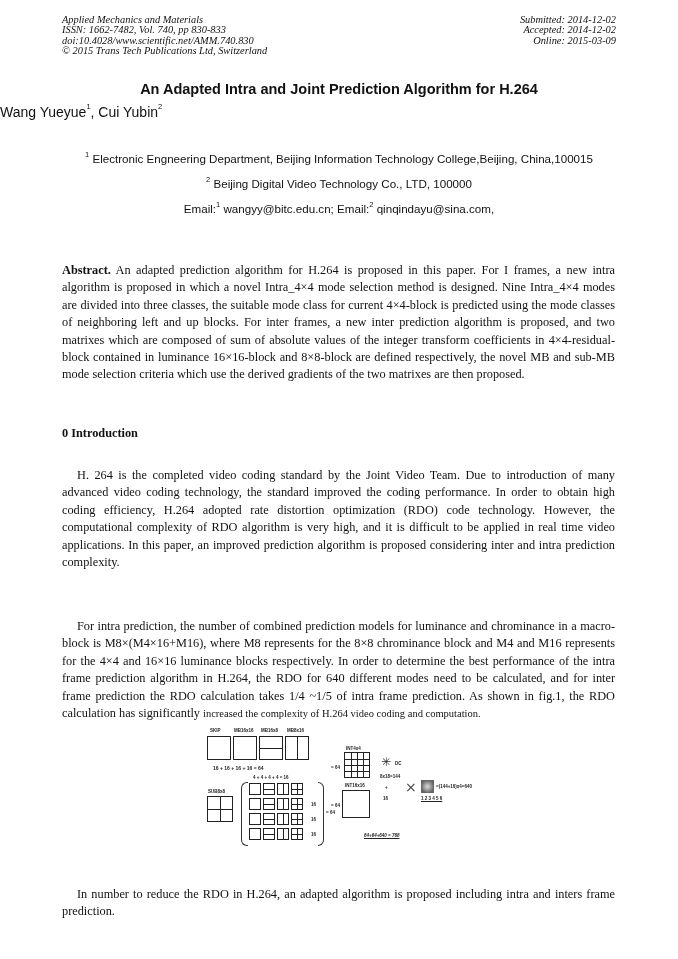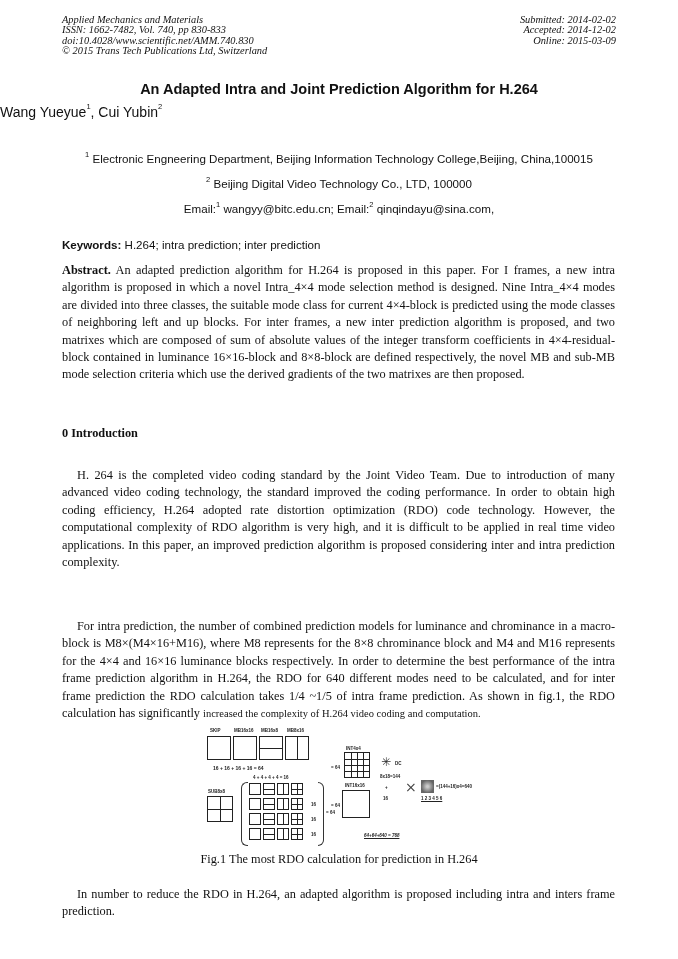--- a/index.html
+++ b/index.html
@@ -33,38 +33,37 @@
 
 <div class="page">
 
   <div class="hdr-left">
     <div>Applied Mechanics and Materials</div>
     <div>ISSN: 1662-7482, Vol. 740, pp 830-833</div>
     <div>doi:10.4028/www.scientific.net/AMM.740.830</div>
     <div>© 2015 Trans Tech Publications Ltd, Switzerland</div>
   </div>
   <div class="hdr-right">
-    <div>Submitted: 2014-02-02</div>
+    <div>Submitted: 2014-12-02</div>
     <div>Accepted: 2014-12-02</div>
     <div>Online: 2015-03-09</div>
   </div>
 
   <div class="title">An Adapted Intra and Joint Prediction Algorithm for H.264</div>
 
   <div class="authors">
     <span>Wang Yueyue</span><sup>1</sup><span>, </span><span>Cui Yubin</span><sup>2</sup>
   </div>
 
   <div class="affil" style="top:152px;"><sup>1</sup><span> Electronic Engneering Department, Beijing Information Technology College,Beijing, China,100015</span></div>
   <div class="affil" style="top:177px;"><sup>2</sup><span> Beijing Digital Video Technology Co., LTD, 100000</span></div>
   <div class="affil" style="top:202px;">
     <span>Email:</span><sup>1</sup><span> wangyy@bitc.edu.cn; </span><span>Email:</span><sup>2</sup><span> qinqindayu@sina.com,</span>
   </div>
 
-  <div class="kw"><b>Keywords:</b><span> H.264; intra prediction; inter prediction</span></div>
 
   <div class="para" style="top:262px;"><span class="lead">Abstract.</span><span> An adapted prediction algorithm for H.264 is proposed in this paper. For I frames, a new intra algorithm is proposed in which a novel Intra_4×4 mode selection method is designed. Nine Intra_4×4 modes are divided into three classes, the suitable mode class for current 4×4-block is predicted using the mode classes of neighboring left and up blocks. For inter frames, a new inter prediction algorithm is proposed, and two matrixes which are composed of sum of absolute values of the integer transform coefficients in 4×4-residual-block contained in luminance 16×16-block and 8×8-block are defined respectively, the novel MB and sub-MB mode selection criteria which use the derived gradients of the two matrixes are then proposed.</span></div>
 
   <div class="sec" style="top:426px;">0 Introduction</div>
   <div class="para indent" style="top:447px;">H. 264 is the completed video coding standard by the Joint Video Team. Due to introduction of many advanced video coding technology, the standard improved the coding performance. In order to obtain high coding efficiency, H.264 adopted rate distortion optimization (RDO) code technology. However, the computational complexity of RDO algorithm is very high, and it is difficult to be applied in real time video applications. In this paper, an improved prediction algorithm is proposed considering inter and intra prediction complexity.</div>
 
   <div class="para indent" style="top:598px;"><span>For intra prediction, the number of combined prediction models for luminance and chrominance in a macro-block is M8×(M4×16+M16), where M8 represents for the 8×8 chrominance block and M4 and M16 represents for the 4×4 and 16×16 luminance blocks respectively. In order to determine the best performance of the intra frame prediction algorithm in H.264, the RDO for 640 different modes need to be calculated, and for inter frame prediction the RDO calculation takes 1/4 ~1/5 of intra frame prediction. As shown in fig.1, the RDO calculation has significantly </span><span class="small">increased the complexity of H.264 video coding and computation.</span></div>
 
   <div class="figure">
     <div class="fig-lbl" style="left:5px;top:0px;">SKIP</div>
@@ -166,15 +165,14 @@
     <div class="fig-lbl" style="left:178px;top:68px;">16</div>
 
     <div style="position:absolute;left:200px;top:52px;font-size:14px;line-height:14px;color:#444;font-family:'DejaVu Sans',sans-serif;">×</div>
     <div style="position:absolute;left:216px;top:52px;width:13px;height:13px;background:radial-gradient(circle,#ccc 10%,#666 70%);"></div>
     <div class="fig-lbl" style="left:231px;top:56px;">=(144+16)x4=640</div>
     <div class="fig-lbl" style="left:216px;top:68px;text-decoration:underline;">1 2 3 4    5 6</div>
 
     <div class="fig-lbl" style="left:159px;top:105px;font-style:italic;text-decoration:underline;">64+64+640 = 768</div>
   </div>
 
-  <div class="caption">Fig.1 The most RDO calculation for prediction in H.264</div>
   <div class="para indent" style="top:866px;">In number to reduce the RDO in H.264, an adapted algorithm is proposed including intra and inters frame prediction.</div>
 </div>
 
 </body></html>

